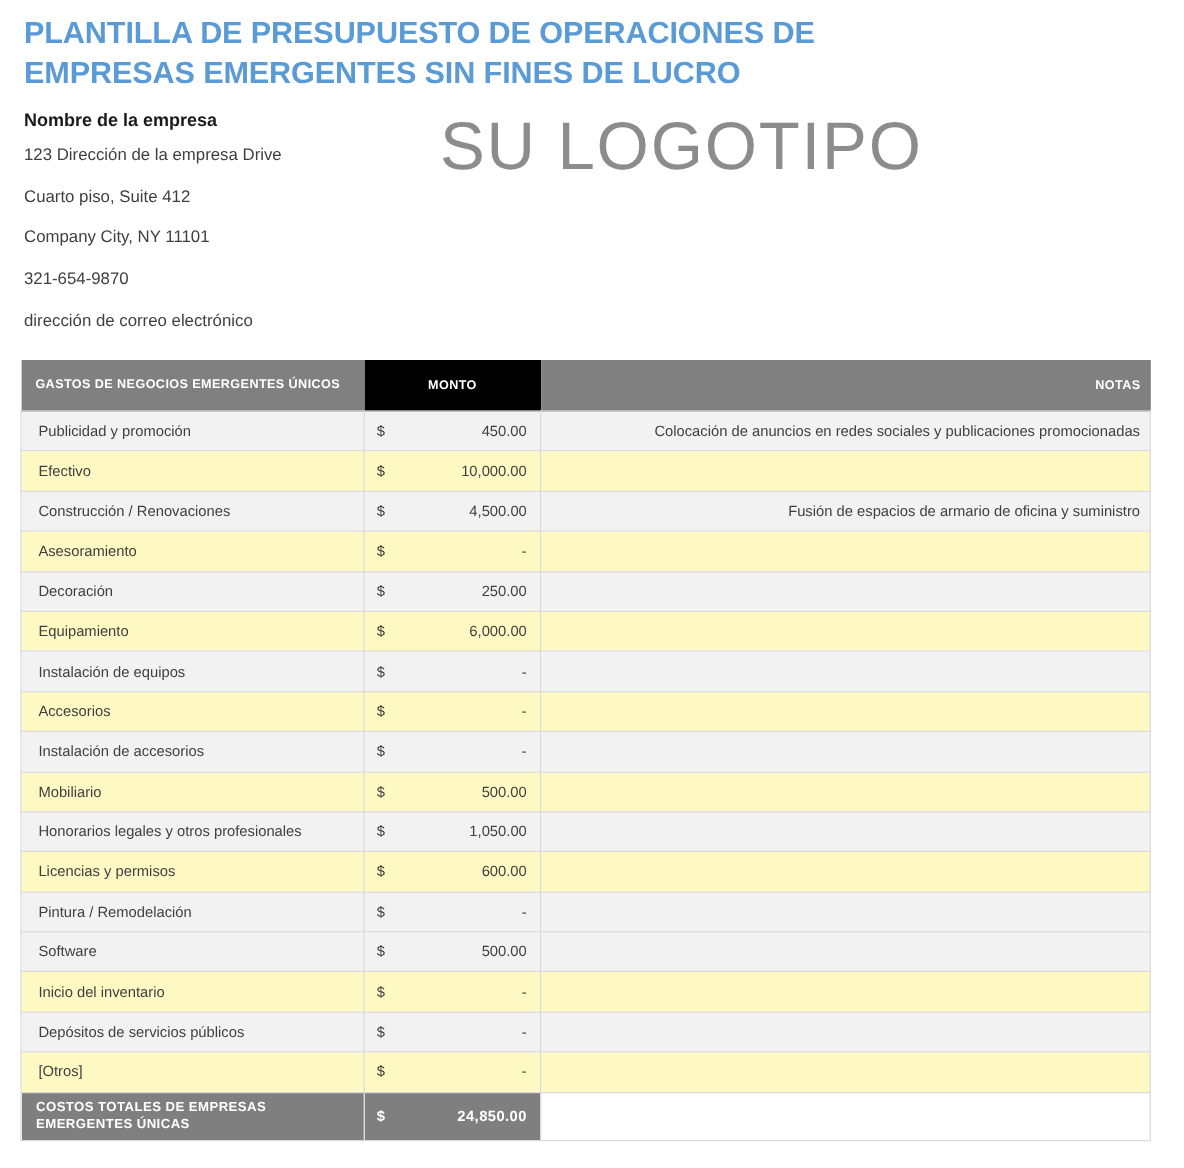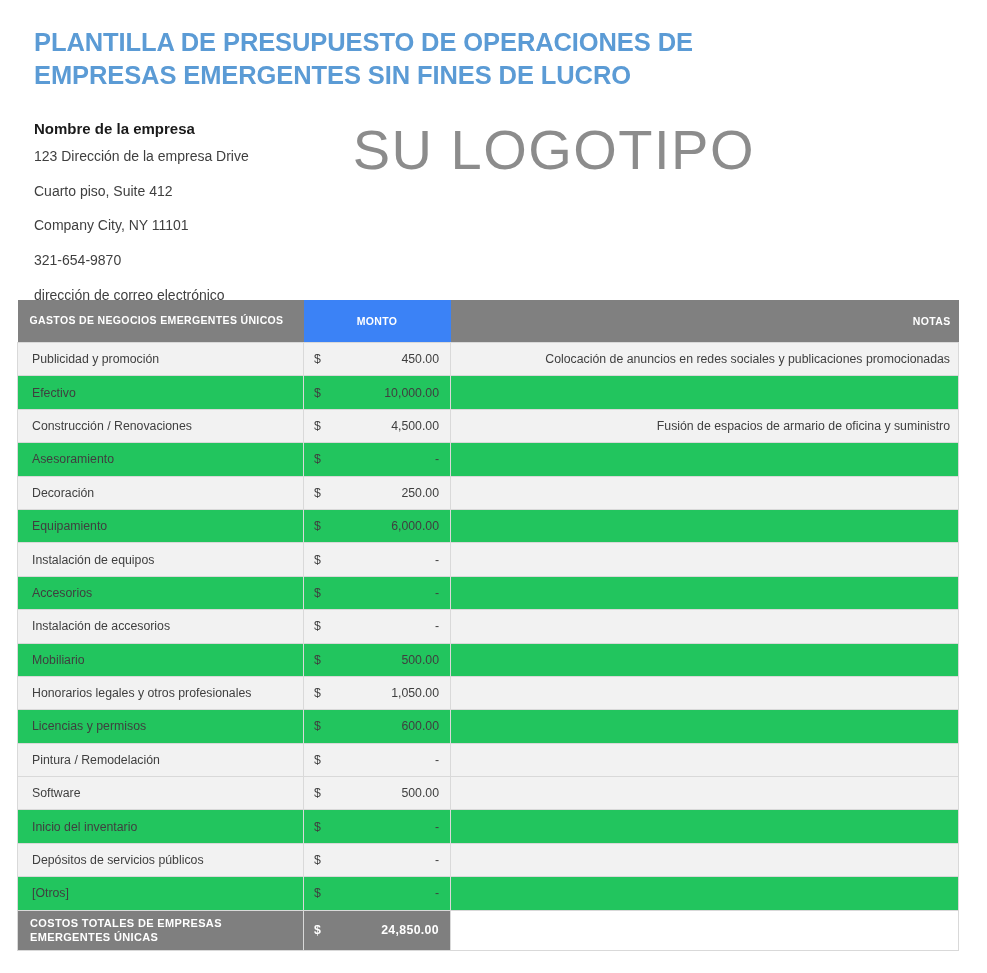--- a/index.html
+++ b/index.html
@@ -14,41 +14,41 @@
     font-family: "Liberation Sans", sans-serif;
     color: #404040;
     -webkit-font-smoothing: antialiased;
   }
 
   .page {
     position: relative;
     width: 803px;
     height: 973px;
     box-sizing: border-box;
-    padding: 18px;
+    padding: 4px;
   }
 
   
   .doc-title {
     margin: 0;
     padding: 8px 20px 0 16px;
     font-size: 25.5px;
     font-weight: bold;
     line-height: 1.29;
     letter-spacing: -0.1px;
     color: #5B9BD5;
     text-transform: uppercase;
     max-width: 880px;
   }
 
   
   .header-block {
     position: relative;
     padding: 0 16px;
-    margin-top: 28px;
+    margin-top: 14px;
     height: 190px;
   }
 
   .company-info {
     position: absolute;
     left: 16px;
     top: 0;
     width: 520px;
   }
 
@@ -111,21 +111,21 @@
     height: 34px;
     border: none;
   }
   th.h-item {
     background: #808080;
     text-align: left;
     padding: 4px 8px 4px 12px;
     line-height: 1.28;
   }
   th.h-amount {
-    background: #3b82f6;
+    background: #000000;
     text-align: center;
     padding: 4px 8px;
   }
   th.h-notes {
     background: #808080;
     text-align: right;
     padding: 4px 8px 4px 10px;
   }
 
   
@@ -160,21 +160,21 @@
   td.amount .val { text-align: left; }
 
   td.notes {
     padding: 0 8px 0 10px;
     text-align: right;
     white-space: nowrap;
     overflow: hidden;
   }
 
   tr.shade td { background: #F2F2F2; }
-  tr.plain td { background: #22c55e; }
+  tr.plain td { background: #fef9c3; }
 
   
   tr.total td {
     background: #7F7F7F;
     color: #ffffff;
     font-weight: bold;
     font-size: 11px;
     letter-spacing: 0.35px;
     text-transform: uppercase;
     height: 40px;

